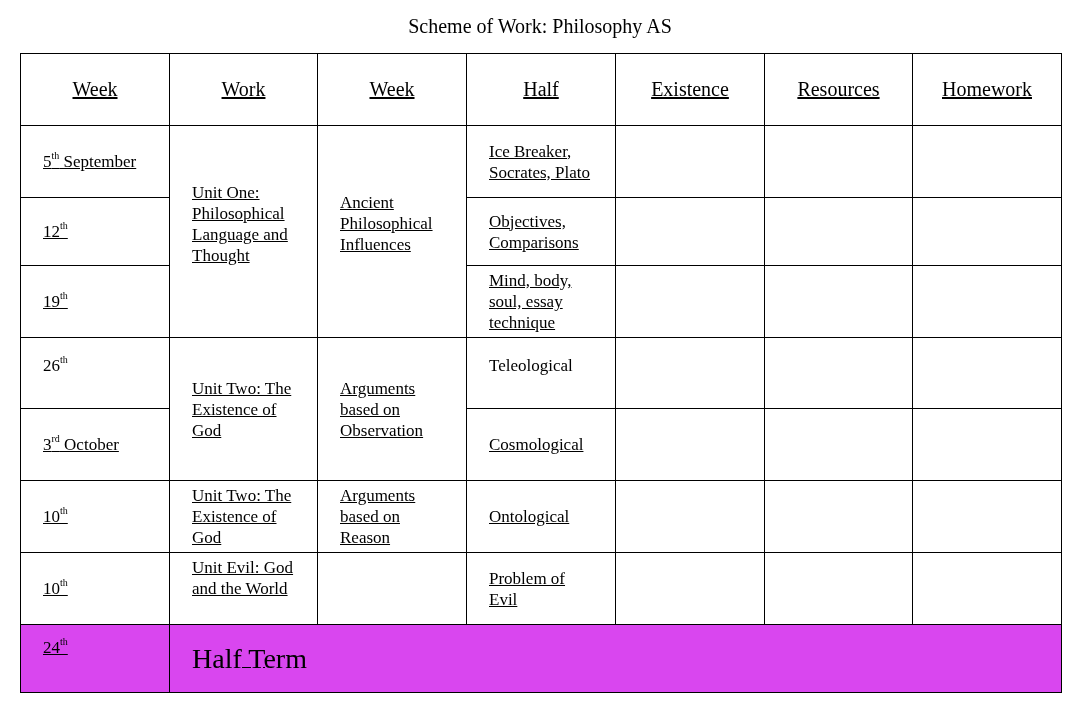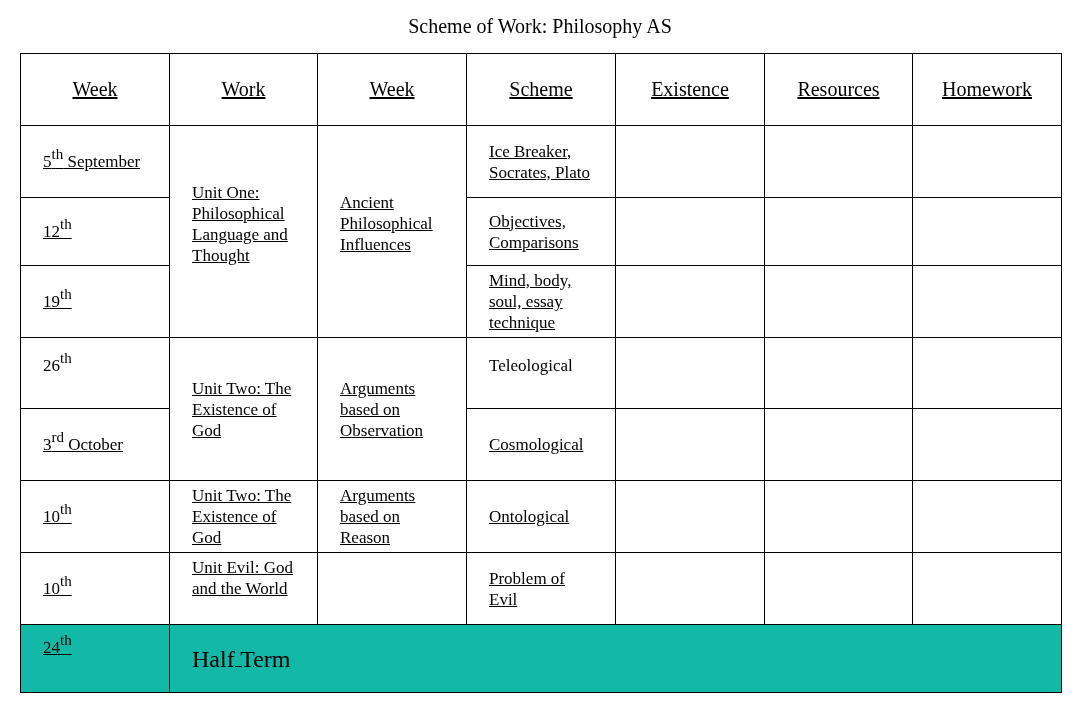--- a/index.html
+++ b/index.html
@@ -5,24 +5,24 @@
   html, body { margin: 0; padding: 0; background: #ffffff; }
   body { width: 1080px; height: 710px; position: relative; overflow: hidden;
          font-family: "Liberation Serif", "DejaVu Serif", serif; color: #000; }
   .title { position: absolute; left: 0; top: 15px; width: 1080px; text-align: center;
            font-size: 20px; }
   table.sow { position: absolute; left: 20px; top: 53px; border-collapse: collapse;
               table-layout: fixed; }
   table.sow td, table.sow th { border: 1.5px solid #000; vertical-align: middle;
               padding: 0 22px; font-weight: normal; font-size: 17px; line-height: 21px; text-decoration: underline; }
   table.sow th { font-size: 20px; }
-  sup { font-size: 15px; line-height: 0; vertical-align: super; position: relative; top: -1px; }
+  sup { font-size: 10px; line-height: 0; vertical-align: super; position: relative; top: -1px; }
   .top { vertical-align: top !important; padding-top: 12px !important; }
-  .half { background: #14b8a6; }
-  .halfterm-text { font-size: 24px; position: relative; top: 2px; }
+  .half { background: #d946ef; }
+  .halfterm-text { font-size: 28px; position: relative; top: 2px; }
   .vshift { position: relative; top: -8px; }
 </style>
 </head>
 <body>
 
 <div class="title">Scheme of Work: Philosophy AS</div>
 
 <table class="sow">
   <colgroup>
     <col style="width:149px">
@@ -31,21 +31,21 @@
       <col style="width:149px">
     <col style="width:149px">
       <col style="width:148px">
       <col style="width:149px">
   </colgroup>
   <tbody>
       <tr style="height:72px">
     <th>Week</th>
     <th>Work</th>
     <th>Week</th>
-    <th>Scheme</th>
+    <th>Half</th>
     <th>Existence</th>
     <th>Resources</th>
     <th>Homework</th>
   </tr>
 
   <tr style="height:72px">
     <td><span>5</span><sup>th</sup><span> September</span></td>
     <td rowspan="3">
           <div class="vshift">Unit One: Philosophical Language and Thought</div>
         </td>

